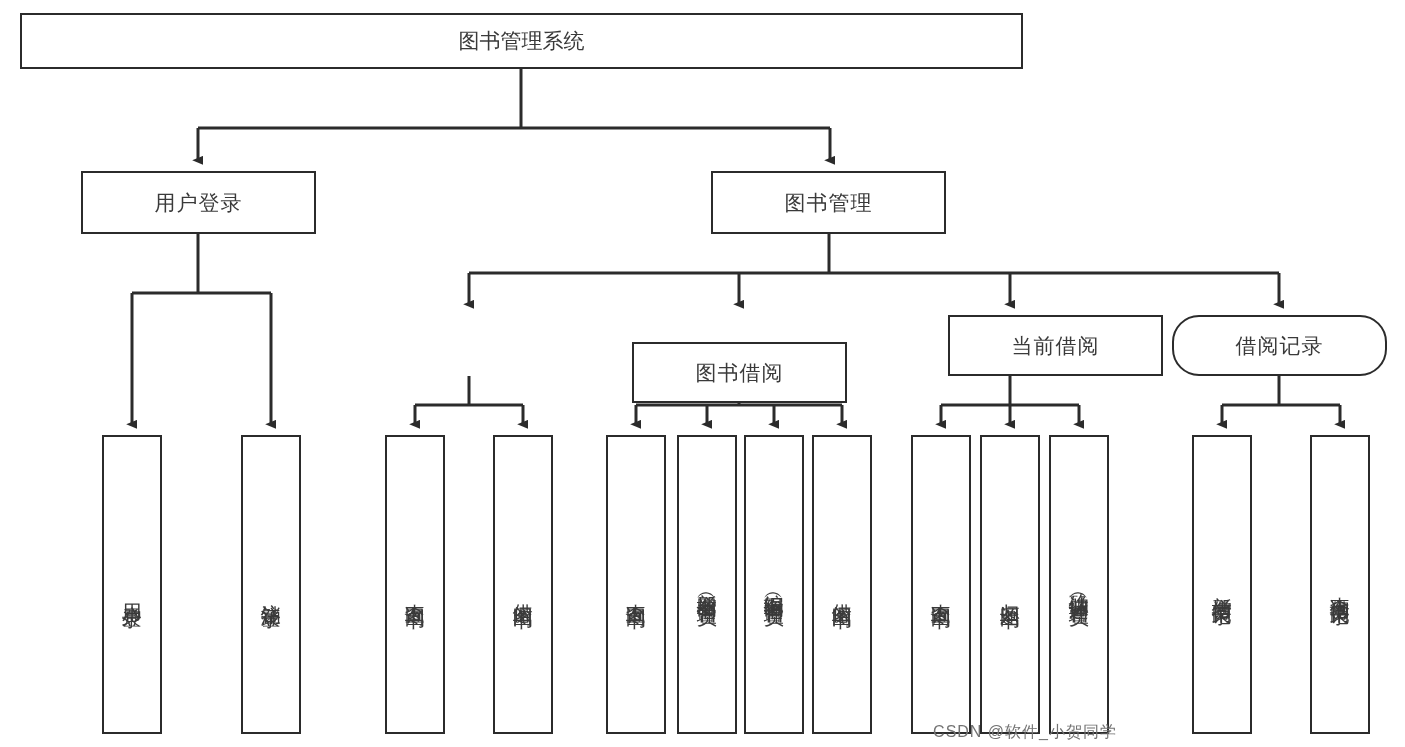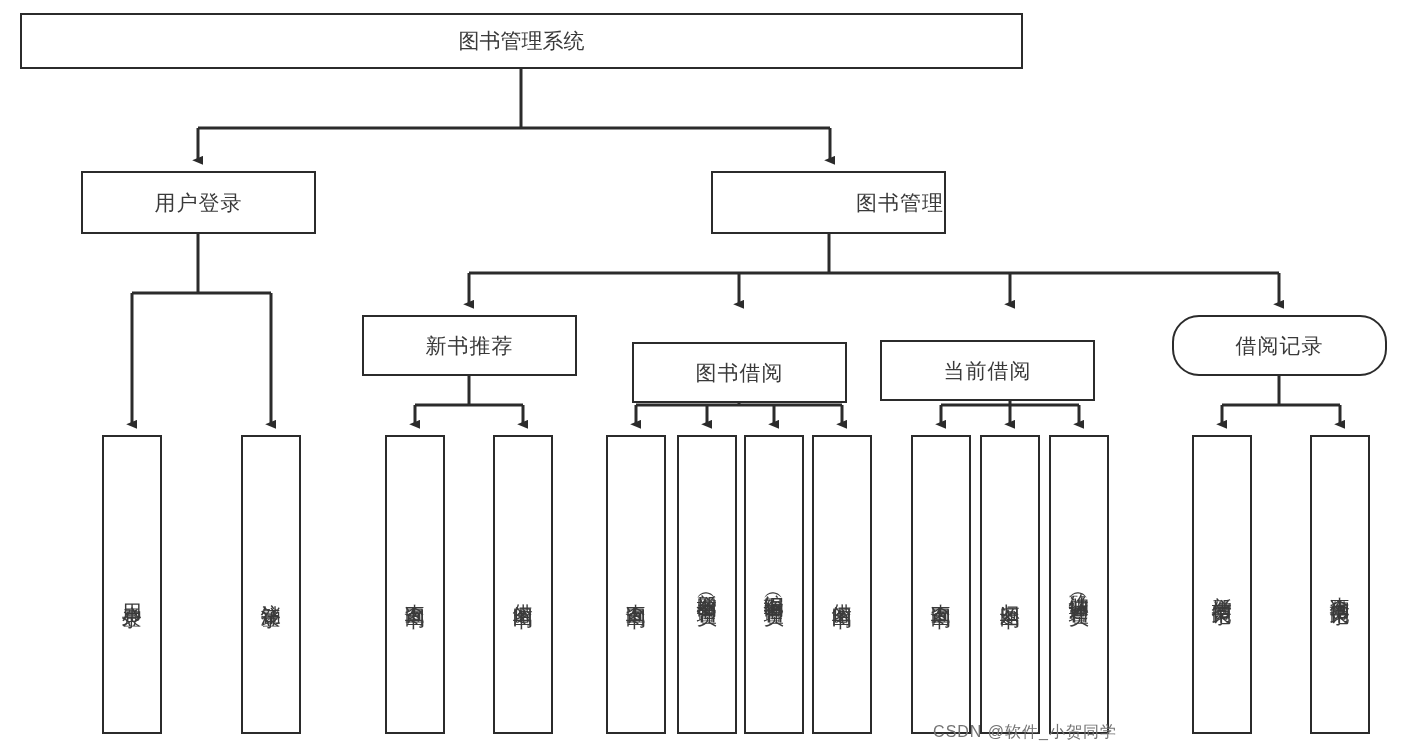--- a/index.html
+++ b/index.html
@@ -75,31 +75,28 @@
     </g>
   </svg>
 
   <div class="node root" style="left:20px;top:13px;width:1003px;height:56px;">
     <span>图书管理系统</span>
   </div>
 
   <div class="node h" style="left:81px;top:171px;width:235px;height:63px;">
     <span>用户登录</span>
   </div>
-  <div class="node h" style="left:711px;top:171px;width:235px;height:63px;justify-content:flex-end;">
+  <div class="node h" style="left:711px;top:171px;width:235px;height:63px;">
     <span>图书管理</span>
   </div>
 
-  <div class="node h" style="left:362px;top:315px;width:215px;height:61px;">
-    <span>新书推荐</span>
-  </div>
   <div class="node h" style="left:632px;top:315px;width:215px;height:61px;margin-top:27px;">
     <span>图书借阅</span>
   </div>
-  <div class="node h" style="left:880px;top:315px;width:215px;height:61px;margin-top:25px;">
+  <div class="node h" style="left:948px;top:315px;width:215px;height:61px;">
     <span>当前借阅</span>
   </div>
   <div class="node h" style="left:1172px;top:315px;width:215px;height:61px;border-radius:27px;">
     <span>借阅记录</span>
   </div>
 
   <div class="node" style="left:102px;top:435px;width:60px;height:299px;">
     <span class="leaf">用户登录</span>
   </div>
   <div class="node" style="left:241px;top:435px;width:60px;height:299px;">

